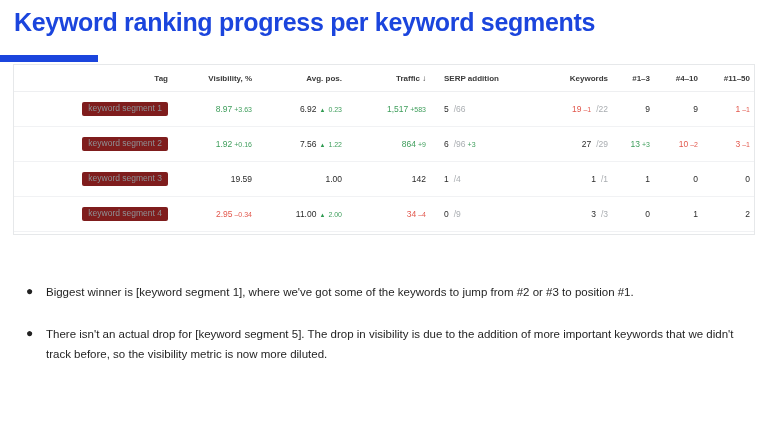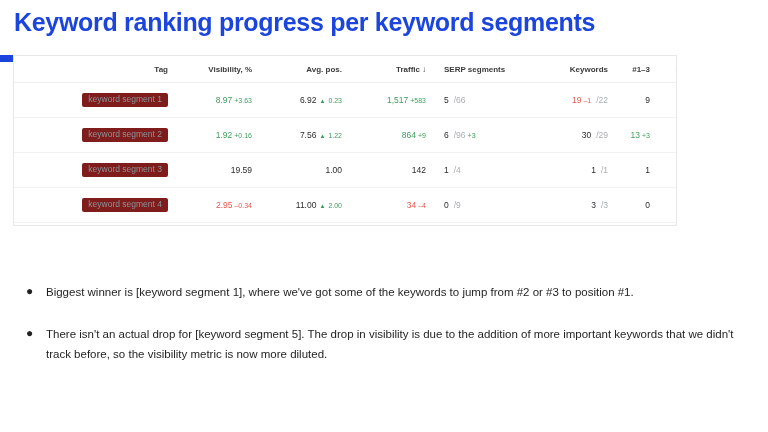--- a/index.html
+++ b/index.html
@@ -32,22 +32,22 @@
     top: 55px;
     width: 98px;
     height: 7px;
     background: #1b45dd;
   }
 
   
   .table-card {
     position: absolute;
     left: 13px;
-    top: 55px;
-    width: 664px;
+    top: 64px;
+    width: 742px;
     height: 171px;
     background: #ffffff;
     border: 1px solid #e6e8ea;
     box-sizing: border-box;
     overflow: hidden;
   }
 
   table.kw-table {
     width: 100%;
     border-collapse: collapse;
@@ -151,21 +151,21 @@
 <div class="title-rule"></div>
 
 <div class="table-card">
   <table class="kw-table">
     <thead>
       <tr>
         <th class="col-tag">Tag</th>
         <th class="col-visibility">Visibility, %</th>
         <th class="col-avgpos">Avg. pos.</th>
         <th class="col-traffic"><span>Traffic</span><span class="sort-icon">↓</span></th>
-        <th class="col-serp">SERP segments</th>
+        <th class="col-serp">SERP addition</th>
         <th class="col-keywords">Keywords</th>
         <th class="col-r1">#1–3</th>
         <th class="col-r2">#4–10</th>
         <th class="col-r3">#11–50</th>
         <th class="col-r4">#51–100</th>
 
       </tr>
     </thead>
     <tbody>
         <tr>
@@ -179,21 +179,21 @@
           <td class="col-r2"><span class="main-val ">9</span></td>
           <td class="col-r3"><span class="main-val val-red">1</span><span class="delta down">–1</span></td>
           <td class="col-r4"></td>
         </tr>
         <tr>
           <td class="col-tag"><span class="tag-chip">keyword segment 2</span></td>
           <td class="col-visibility"><span class="main-val val-green">1.92</span><span class="delta up">+0.16</span></td>
           <td class="col-avgpos"><span class="main-val">7.56</span><span class="arrow up">▲</span><span class="delta up">1.22</span></td>
           <td class="col-traffic"><span class="main-val val-green">864</span><span class="delta up">+9</span></td>
           <td class="col-serp serp-cell"><span class="num">6</span><span class="total">/96</span><span class="delta up">+3</span></td>
-          <td class="col-keywords"><span class="main-val ">30</span><span class="total">/29</span></td>
+          <td class="col-keywords"><span class="main-val ">27</span><span class="total">/29</span></td>
           <td class="col-r1"><span class="main-val val-green">13</span><span class="delta up">+3</span></td>
           <td class="col-r2"><span class="main-val val-red">10</span><span class="delta down">–2</span></td>
           <td class="col-r3"><span class="main-val val-red">3</span><span class="delta down">–1</span></td>
           <td class="col-r4"></td>
         </tr>
         <tr>
           <td class="col-tag"><span class="tag-chip">keyword segment 3</span></td>
           <td class="col-visibility"><span class="main-val ">19.59</span></td>
           <td class="col-avgpos"><span class="main-val">1.00</span></td>
           <td class="col-traffic"><span class="main-val ">142</span></td>

